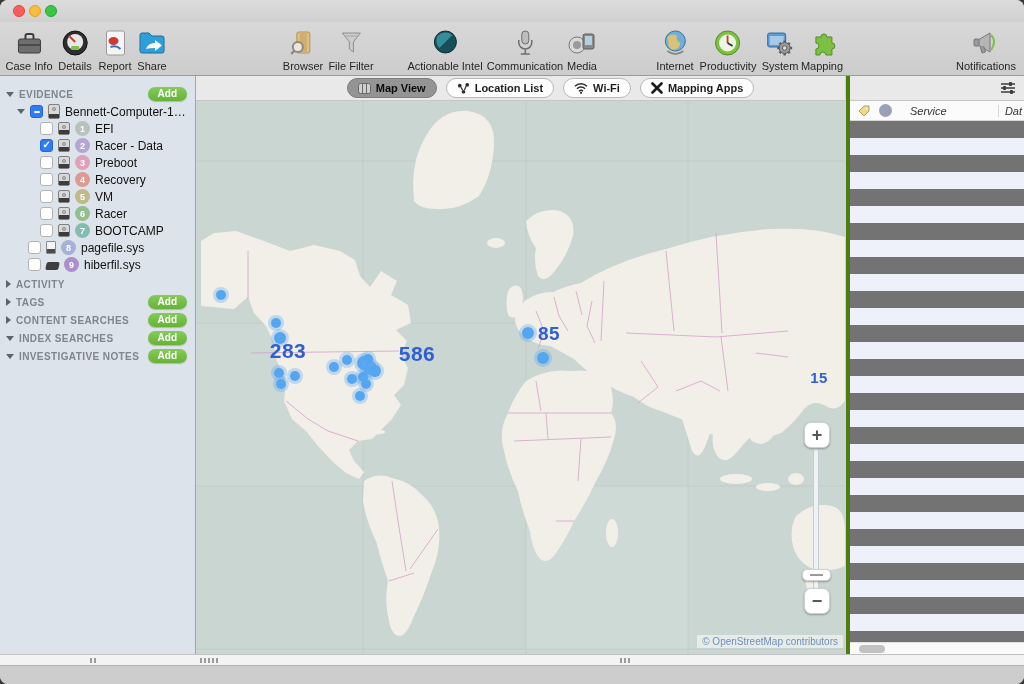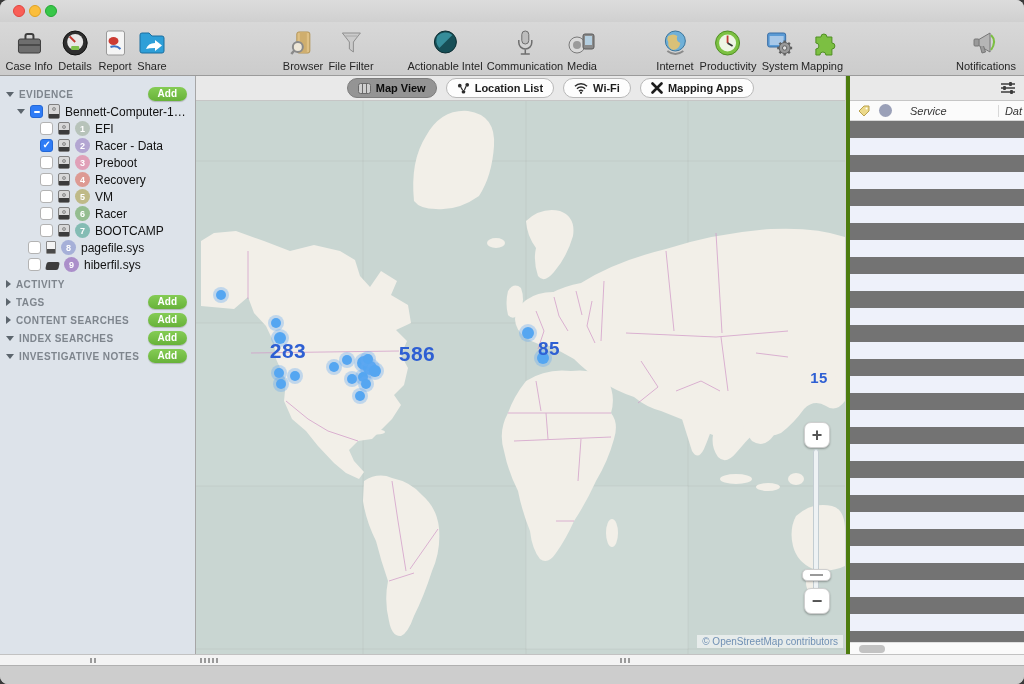--- a/index.html
+++ b/index.html
@@ -417,21 +417,21 @@
           <div class="map-dot" style="left: 151px; top: 273px; width: 10px; height: 10px;"></div>
           <div class="map-dot" style="left: 162px; top: 271px; width: 10px; height: 10px;"></div>
           <div class="map-dot" style="left: 165px; top: 278px; width: 10px; height: 10px;"></div>
           <div class="map-dot" style="left: 159px; top: 290px; width: 10px; height: 10px;"></div>
           <div class="map-dot" style="left: 326px; top: 226px; width: 12px; height: 12px;"></div>
           <div class="map-dot" style="left: 341px; top: 251px; width: 12px; height: 12px;"></div>
         </div>
       <div id="map-clusters">
           <div class="cluster" style="left: 92px; top: 250px; font-size: 21px;">283</div>
           <div class="cluster" style="left: 181px; top: 253px; font-size: 21px; margin-left: 40px;">586</div>
-          <div class="cluster" style="left: 353px; top: 233px; font-size: 19px; margin-top: 15px;">85</div>
+          <div class="cluster" style="left: 353px; top: 233px; font-size: 19px;">85</div>
           <div class="cluster" style="left: 623px; top: 276px; font-size: 15px;">15</div>
         </div>
 
       <div class="zbtn" style="top:321px"><span>+</span></div>
       <div id="ztrack"></div>
       <div id="zhandle"></div>
       <div class="zbtn" style="top:487px"><span>−</span></div>
 
       <div id="attrib">© OpenStreetMap contributors</div>
     </div>

